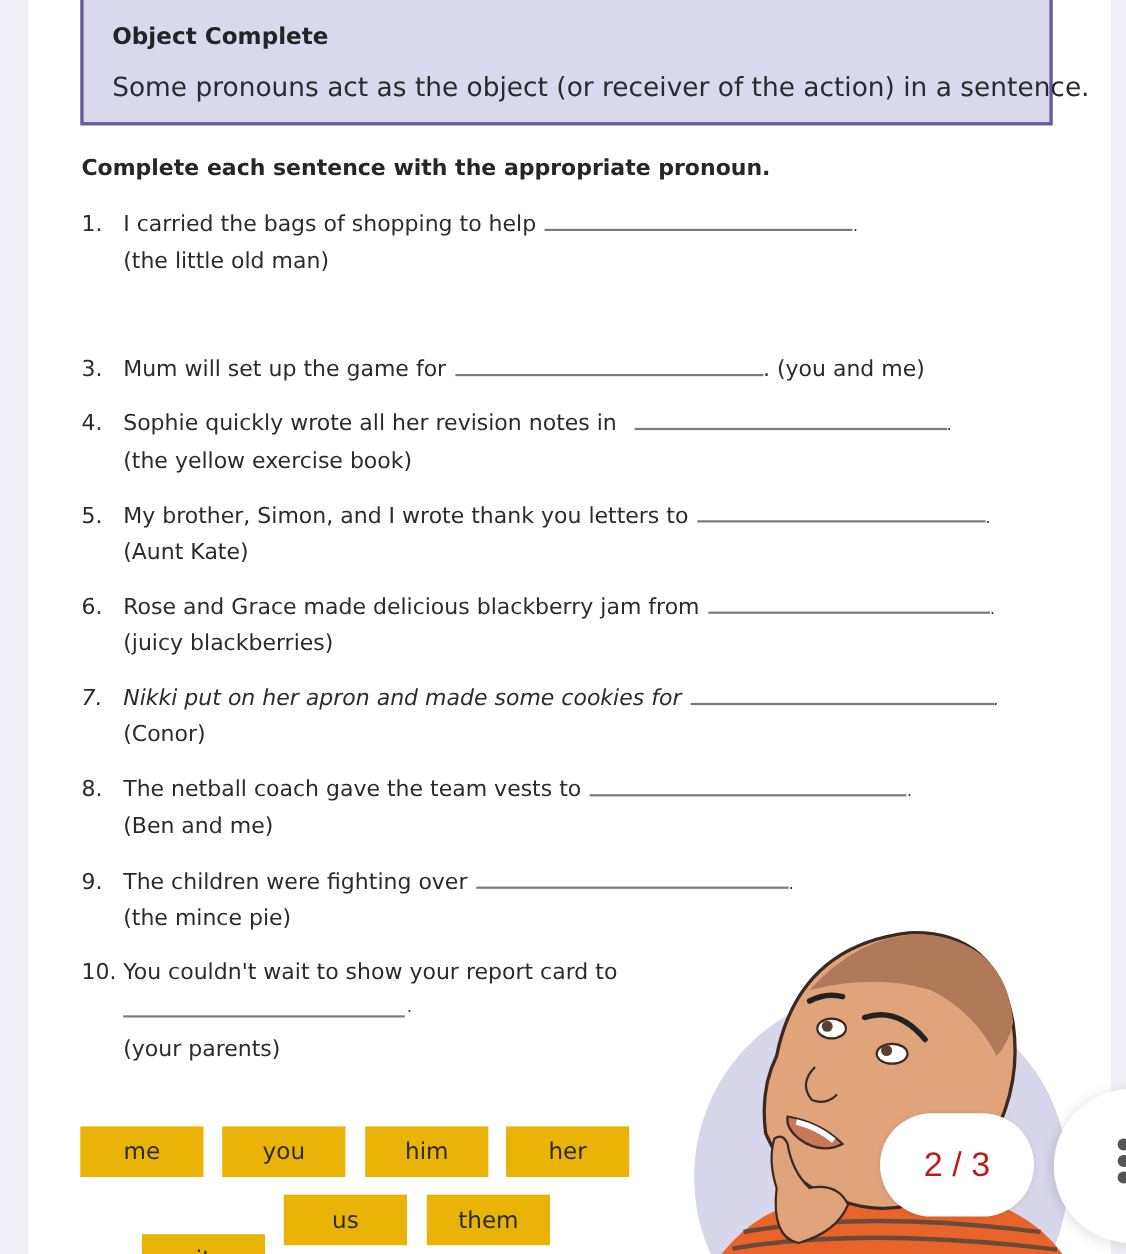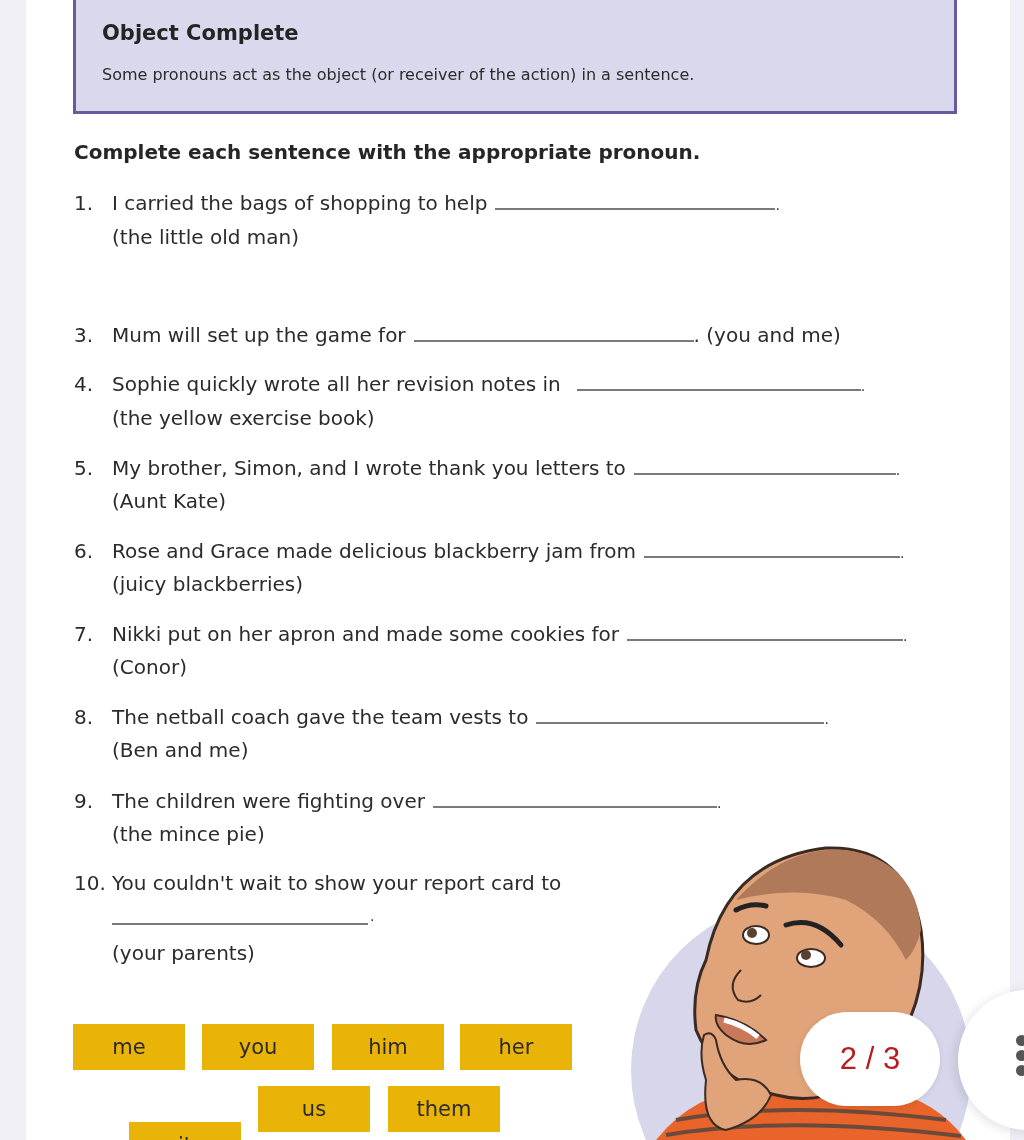--- a/index.html
+++ b/index.html
@@ -20,21 +20,21 @@
       background: #d9d8ec;
       border: 3px solid #6a5a9c;
       box-sizing: border-box;
     }
     .info-title {
       position: absolute; left: 26px; top: 22px;
       font-weight: bold; font-size: 21px; color: #242424;
     }
     .info-text {
       position: absolute; left: 26px; top: 66px;
-      font-size: 16px; color: #2b2b2b; white-space: nowrap;
+      font-size: 24px; color: #2b2b2b; white-space: nowrap;
     }
     .instruction {
       position: absolute; left: 48px; top: 140px;
       font-weight: bold; font-size: 20px; color: #262626; white-space: nowrap;
     }
     .q-line {
       position: absolute; left: 48px; font-size: 20px; white-space: nowrap;
       color: #2b2b2b; height: 28px; line-height: 28px;
     }
     .q-num { display: inline-block; width: 38px; }
@@ -111,21 +111,21 @@
   <div class="q-line" style="top:453px;">
     <span class="q-num">5.</span><span>My brother, Simon, and I wrote thank you letters to</span><span class="blank" style="width:262px;"></span><span class="dot">.</span>
   </div>
   <div class="hint" style="top:487px;">(Aunt Kate)</div>
 
   <div class="q-line" style="top:536px;">
     <span class="q-num">6.</span><span>Rose and Grace made delicious blackberry jam from</span><span class="blank" style="width:256px;"></span><span class="dot">.</span>
   </div>
   <div class="hint" style="top:570px;">(juicy blackberries)</div>
 
-  <div class="q-line" style="top:619px;">
+  <div class="q-line" style="top:619px;font-style:italic;">
     <span class="q-num">7.</span><span>Nikki put on her apron and made some cookies for</span><span class="blank" style="width:276px;"></span><span class="dot">.</span>
   </div>
   <div class="hint" style="top:653px;">(Conor)</div>
 
   <div class="q-line" style="top:702px;">
     <span class="q-num">8.</span><span>The netball coach gave the team vests to</span><span class="blank" style="width:288px;"></span><span class="dot">.</span>
   </div>
   <div class="hint" style="top:736px;">(Ben and me)</div>
 
   <div class="q-line" style="top:786px;">

